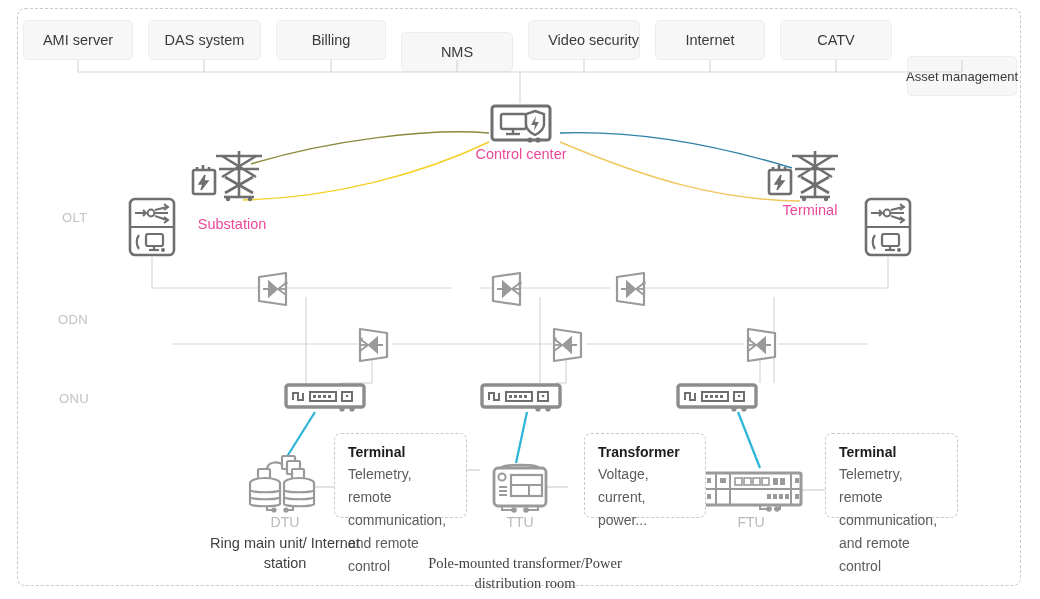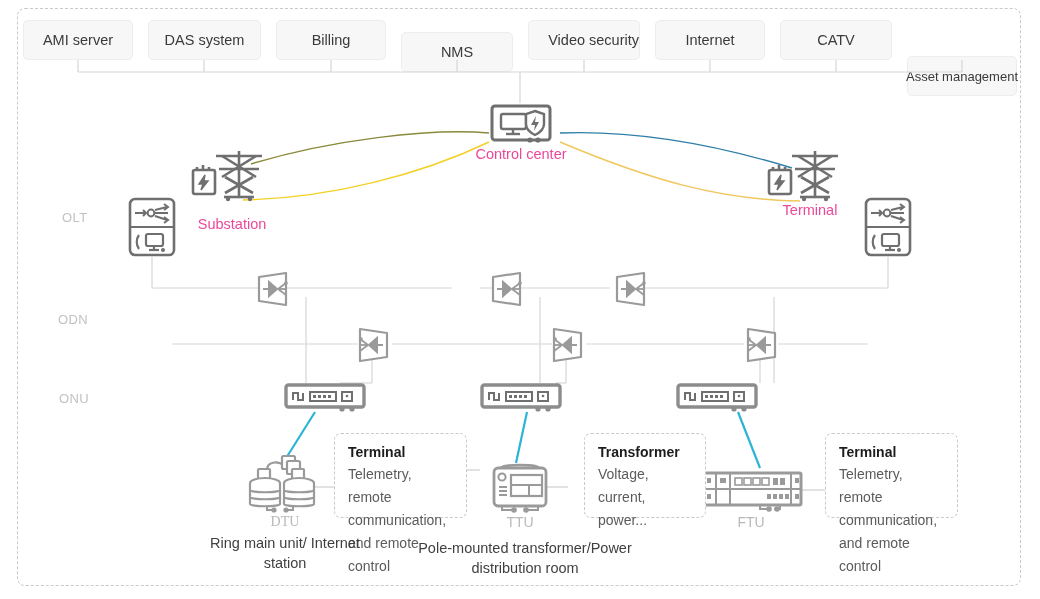--- a/index.html
+++ b/index.html
@@ -383,21 +383,21 @@
         <path d="M39,42 C39,45 69,45 69,42 M39,49 C39,52 69,52 69,49" fill="none"></path>
       </g>
       <g stroke="#9a9a9a" stroke-width="2" fill="none">
         <path d="M22,59 L22,62 L28,62"></path>
         <path d="M48,59 L48,62 L42,62"></path>
       </g>
       <circle cx="29" cy="62" r="2.6" fill="#9a9a9a"></circle>
       <circle cx="41" cy="62" r="2.6" fill="#9a9a9a"></circle>
     </svg>
   </div>
-  <div class="unitcap" style="left:245px;top:514px;width:80px;font-family:Liberation Serif, serif;">DTU</div>
+  <div class="unitcap" style="left:245px;top:514px;width:80px;">DTU</div>
 
   <div class="icon" style="left:489px;top:460px;">
     <svg width="62" height="56" viewBox="0 0 62 56">
       <rect x="5" y="8" width="52" height="38" rx="4" fill="#fff" stroke="#9a9a9a" stroke-width="2.8"></rect>
       <path d="M12,8 C12,4 50,4 50,8" fill="none" stroke="#9a9a9a" stroke-width="2.6"></path>
       <circle cx="13" cy="17" r="3.6" fill="none" stroke="#9a9a9a" stroke-width="2"></circle>
       <g fill="#9a9a9a">
           <rect x="10" y="26" width="8" height="2"></rect>
           <rect x="10" y="30" width="8" height="2"></rect>
           <rect x="10" y="34" width="8" height="2"></rect>
@@ -460,15 +460,15 @@
   <div class="callout" style="left:584px;top:433px;width:122px;height:85px;">
     <div class="ctitle">Transformer</div>
     <div class="cbody">Voltage, current, power...</div>
   </div>
   <div class="callout" style="left:825px;top:433px;width:133px;height:85px;">
     <div class="ctitle">Terminal</div>
     <div class="cbody">Telemetry, remote communication, and remote control</div>
   </div>
 
   <div class="bottomcap" style="left:190px;top:533px;width:190px;">Ring main unit/ Internet station</div>
-  <div class="bottomcap" style="left:410px;top:538px;width:230px;">Pole-mounted transformer/Power distribution room</div>
+  <div class="bottomcap" style="left:410px;top:553px;width:230px;font-family:Liberation Serif, serif;">Pole-mounted transformer/Power distribution room</div>
 
 </div>
 
 </body></html>

